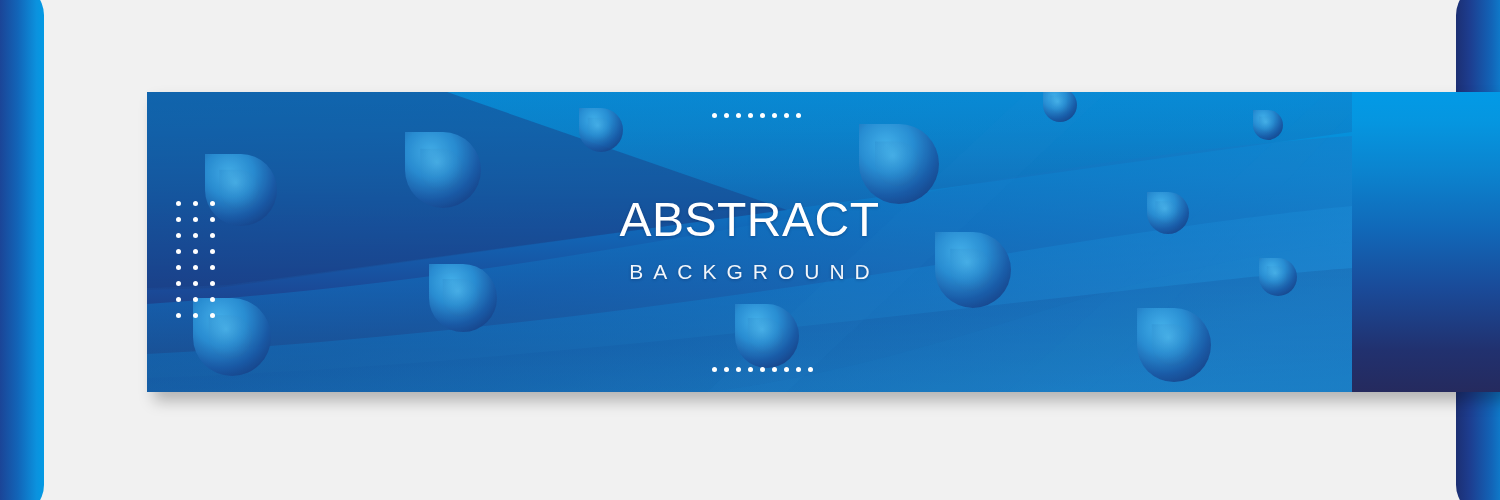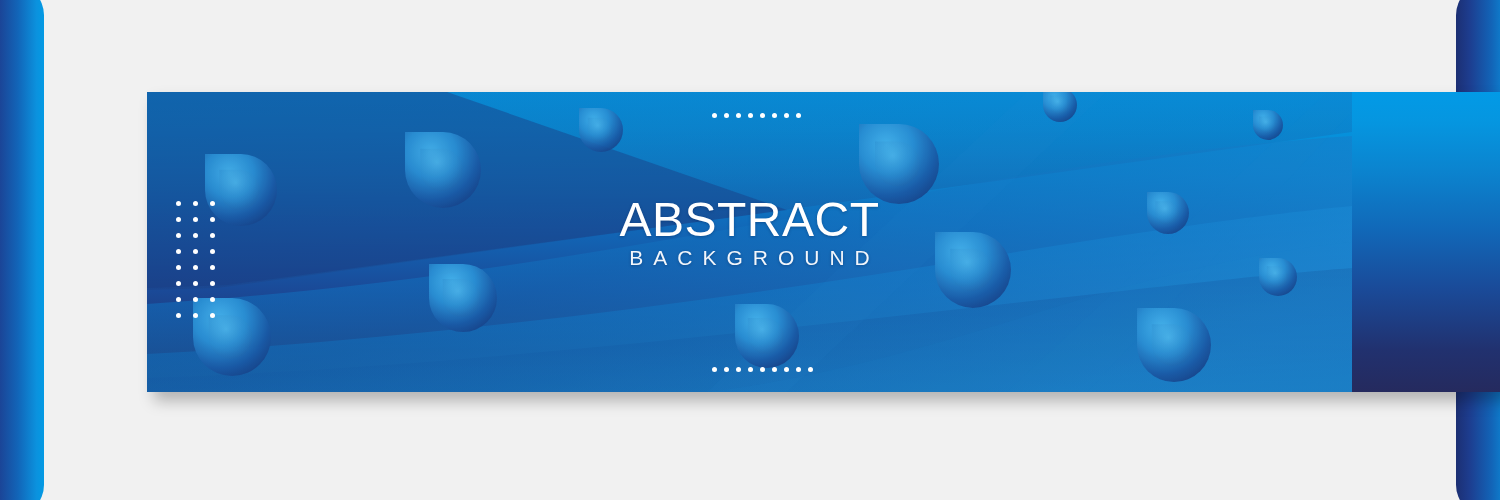--- a/index.html
+++ b/index.html
@@ -78,20 +78,21 @@
     letter-spacing: 0.5px;
     font-family: "Liberation Sans", sans-serif;
     text-shadow: 0 1px 3px rgba(0,20,60,0.30);
   }
   #sub-title {
     color: #f2f6fb;
     font-size: 21px;
     line-height: 26px;
     font-weight: 400;
     letter-spacing: 10px;
+    margin-top: 14px;
     padding-left: 10px;
     font-family: "Liberation Sans", sans-serif;
     text-shadow: 0 1px 3px rgba(0,20,60,0.30);
   }
 
   
   .dot-grid {
     position: absolute;
     display: grid;
     z-index: 8;

